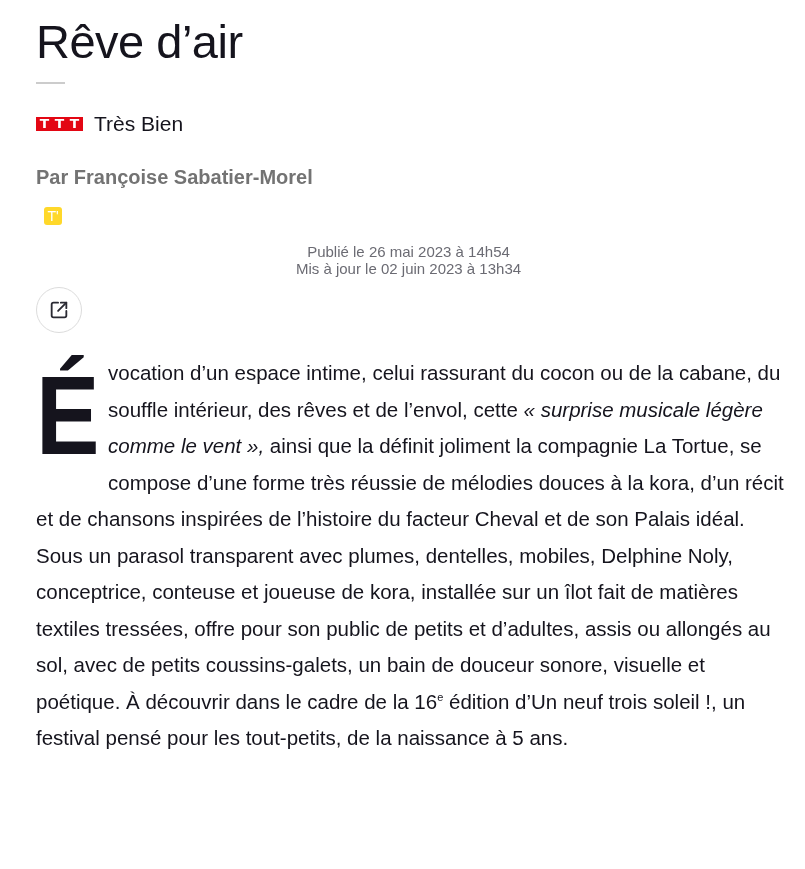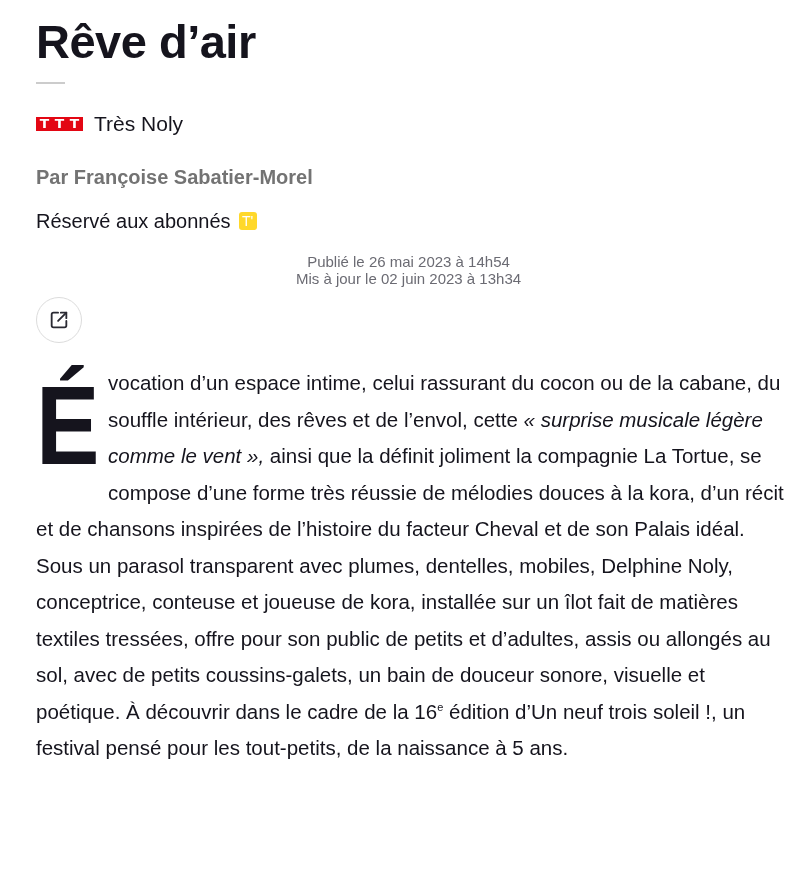--- a/index.html
+++ b/index.html
@@ -13,21 +13,21 @@
       overflow: hidden;
       font-family: "Liberation Sans", sans-serif;
       color: #1a1a22;
     }
     .article {
       position: relative;
       padding: 0 24px 0 36px;
     }
     .title {
       font-family: "Liberation Sans", sans-serif;
-      font-weight: 700;
+      font-weight: 400;
       font-size: 47px;
       line-height: 56px;
       margin: 0;
       padding-top: 14px;
       letter-spacing: -0.5px;
       color: #15141d;
     }
     .rule {
       width: 29px;
       height: 2px;
@@ -158,27 +158,26 @@
 <div class="article">
   <h1 class="title">Rêve d’air</h1>
   <div class="rule"></div>
 
   <div class="rating">
     <span class="ttt">
       <span>T</span>
       <span>T</span>
       <span>T</span>
     </span>
-    <span class="rating-label">Très Noly</span>
+    <span class="rating-label">Très Bien</span>
   </div>
 
   <div class="author">Par Françoise Sabatier-Morel</div>
 
   <div class="subscriber">
-    <span>Réservé aux abonnés</span>
     <span class="t-badge">T'</span>
   </div>
 
   <div class="dates">
     <span>Publié le 26 mai 2023 à 14h54</span>
     <span class="sep"></span>
     <span>Mis à jour le 02 juin 2023 à 13h34</span>
   </div>
 
   <div class="share">

